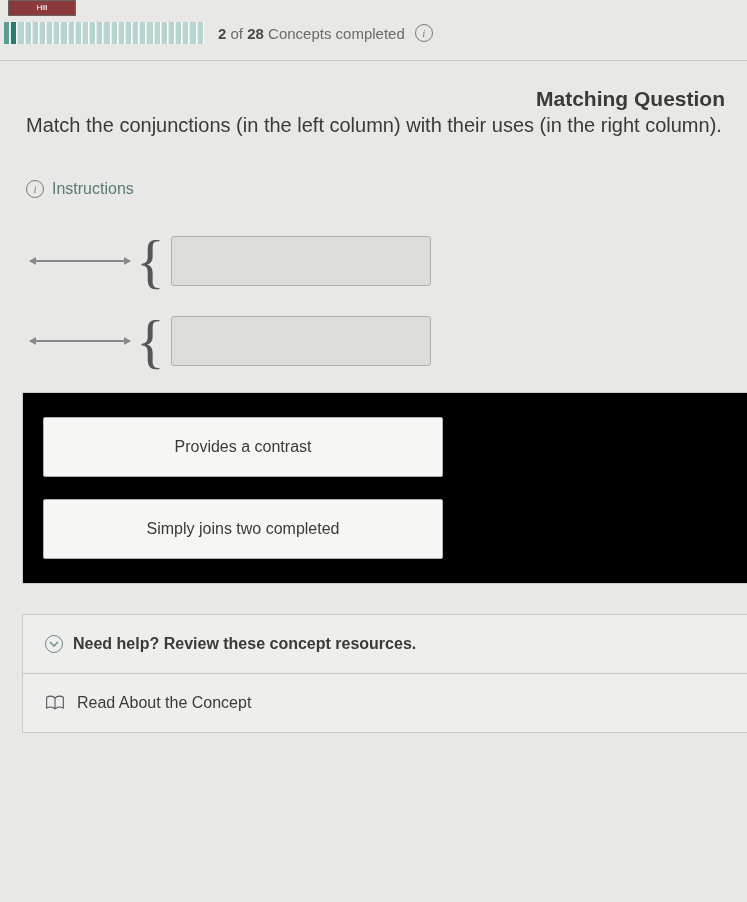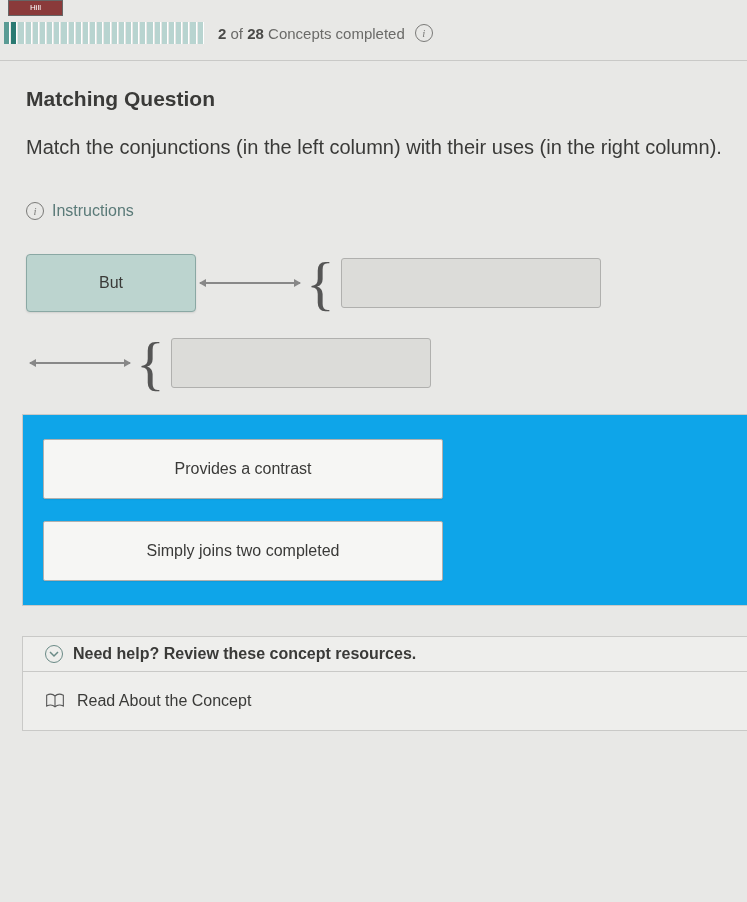--- a/index.html
+++ b/index.html
@@ -8,21 +8,21 @@
     background: #e8e8e6;
     color: #333;
     width: 747px;
     height: 902px;
     overflow: hidden;
     position: relative;
   }
   .top-tab {
     position: absolute;
     top: 0; left: 8px;
-    width: 55px; height: 16px;
+    width: 68px; height: 16px;
     background: #8a3a3a;
     border: 1px solid #666;
     font-size: 8px;
     color: #fff;
     text-align: center;
     line-height: 14px;
   }
   .progress-row {
     display: flex;
     align-items: center;
@@ -60,21 +60,21 @@
     color: #7a7a78;
     margin-left: 10px;
     font-style: italic;
     font-family: Georgia, serif;
   }
   .content { padding: 26px 22px 0 26px; }
   .q-title {
     font-size: 21px;
     font-weight: 700;
     color: #3a3a38;
-    margin-bottom: 22px;
+    text-align: right;
   }
   .q-prompt {
     font-size: 20px;
     color: #3a3a38;
     margin-bottom: 40px;
     line-height: 1.4;
   }
   .instructions-link {
     display: inline-flex;
     align-items: center;
@@ -131,21 +131,21 @@
   .drop-target {
     width: 260px;
     height: 50px;
     background: #dcdcd9;
     border: 1px solid #b0b0ae;
     border-radius: 3px;
   }
   .options-panel {
     border: 1px solid #c9c9c7;
     border-right: none;
-    background: #0ea5e9;
+    background: #000000;
     padding: 24px 20px 18px 20px;
     margin-left: -4px;
     margin-right: -22px;
   }
   .option-card {
     width: 400px;
     height: 60px;
     background: #f6f6f4;
     border: 1px solid #b0b0ae;
     border-radius: 2px;
@@ -158,21 +158,21 @@
     cursor: grab;
     box-shadow: 0 1px 1px rgba(0,0,0,0.06);
   }
   .option-card:last-child { margin-bottom: 6px; }
   .help-row {
     border: 1px solid #c9c9c7;
     border-right: none;
     margin-left: -4px;
     margin-right: -22px;
     margin-top: 30px;
-    padding: 8px 22px;
+    padding: 20px 22px;
     display: flex;
     align-items: center;
     gap: 10px;
     font-size: 16px;
     font-weight: 700;
     color: #3a3a38;
     background: #eeeeec;
     cursor: pointer;
   }
   .chev-circle {
@@ -250,21 +250,20 @@
   <div class="q-title">Matching Question</div>
   <div class="q-prompt">Match the conjunctions (in the left column) with their uses (in the right column).</div>
 
   <div class="instructions-link">
     <span class="info-circle" style="margin-left:0">i</span>
     <span>Instructions</span>
   </div>
 
   <div class="matching-area">
     <div class="match-row">
-      <div class="match-left">But</div>
       <div class="connector"></div>
       <div class="brace">{</div>
       <div class="drop-target"></div>
     </div>
     <div class="match-row">
       <div class="connector"></div>
       <div class="brace">{</div>
       <div class="drop-target"></div>
     </div>
   </div>

